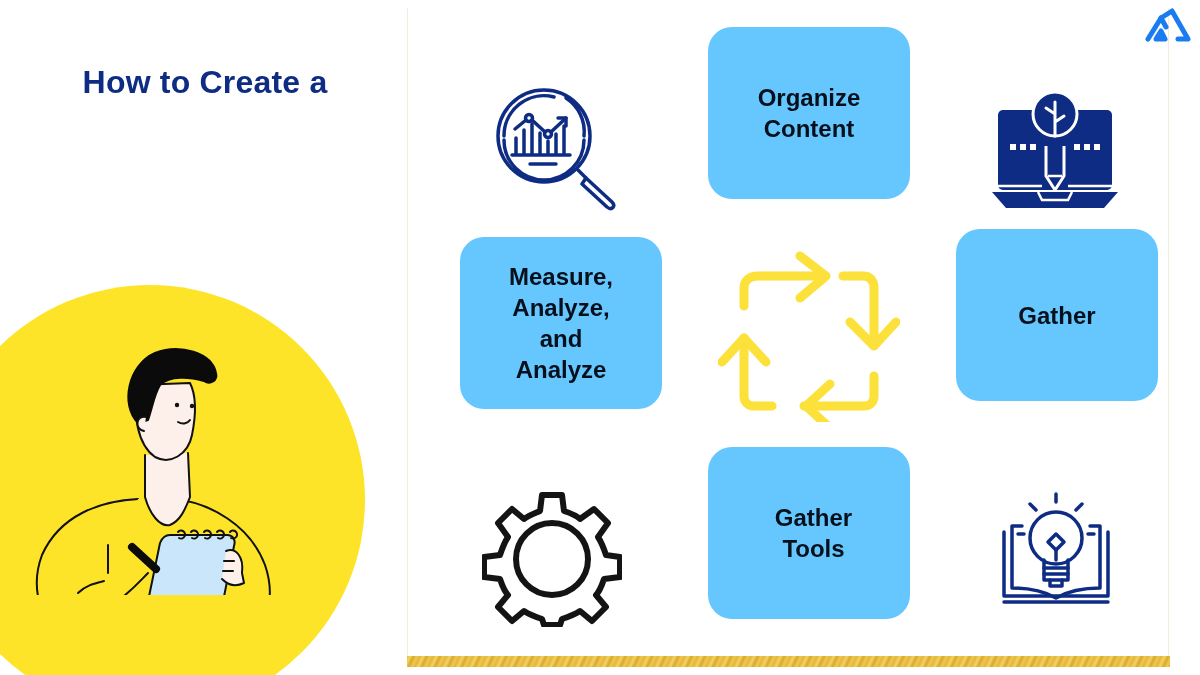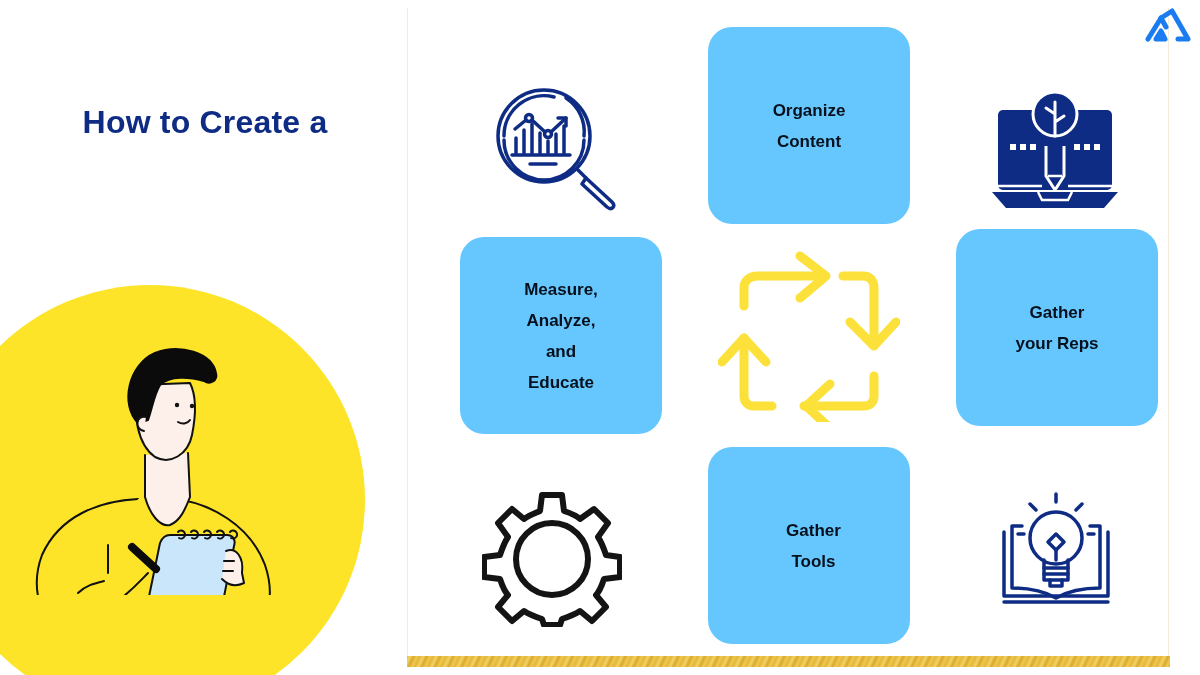--- a/index.html
+++ b/index.html
@@ -11,35 +11,35 @@
   .abs { position: absolute; }
   .yellow-circle {
     left: -65px; top: 285px; width: 430px; height: 430px; border-radius: 50%;
     background: #fde428;
   }
   .title {
     left: 10px; top: 64px; width: 390px; text-align: center;
     color: #0e2c84; font-weight: 700; font-size: 32px; line-height: 37px;
     letter-spacing: 0.2px;
   }
-  .title span { display: block; margin-top: 40px; }
+  .title span { display: block; }
   .panel {
     left: 407px; top: 8px; width: 762px; height: 658px;
     border-left: 1px solid #f3ecd8; border-right: 1px solid #f3ecd8;
     box-sizing: border-box;
   }
   .gold-bar {
     left: 407px; top: 656px; width: 763px; height: 11px;
     background: repeating-linear-gradient(115deg, #e6b93a 0px, #f2d267 3px, #d9a92a 6px, #efc850 9px, #e3b53c 12px);
   }
   .card {
     background: #66c7ff; border-radius: 24px;
     display: flex; align-items: center; justify-content: center; text-align: center;
-    color: #06101c; font-weight: 700; font-size: 17px; line-height: 31px;
-    width: 202px; height: 197px; box-sizing: border-box; padding: 0 10px;
+    color: #06101c; font-weight: 700; font-size: 24px; line-height: 31px;
+    width: 202px; height: 172px; box-sizing: border-box; padding: 0 10px;
   }
   .card .lines span { display: block; }
   .icon svg { display: block; width: 100%; height: 100%; }
 </style>
 </head>
 <body>
 
 <div class="abs yellow-circle"></div>
 
 <h1 class="abs title" style="margin:0;">
@@ -99,28 +99,27 @@
     <span>Organize</span>
     <span>Content</span>
   </div>
 </div>
 
 <div class="abs card" style="left:460px; top:237px;">
   <div class="lines">
     <span>Measure,</span>
     <span>Analyze,</span>
     <span>and</span>
-    <span>Educate</span>
+    <span>Analyze</span>
   </div>
 </div>
 
 <div class="abs card" style="left:956px; top:229px;">
   <div class="lines">
     <span>Gather</span>
-    <span>your Reps</span>
   </div>
 </div>
 
 <div class="abs card" style="left:708px; top:447px;padding-left:19px;">
   <div class="lines">
     <span>Gather</span>
     <span>Tools</span>
   </div>
 </div>
 

